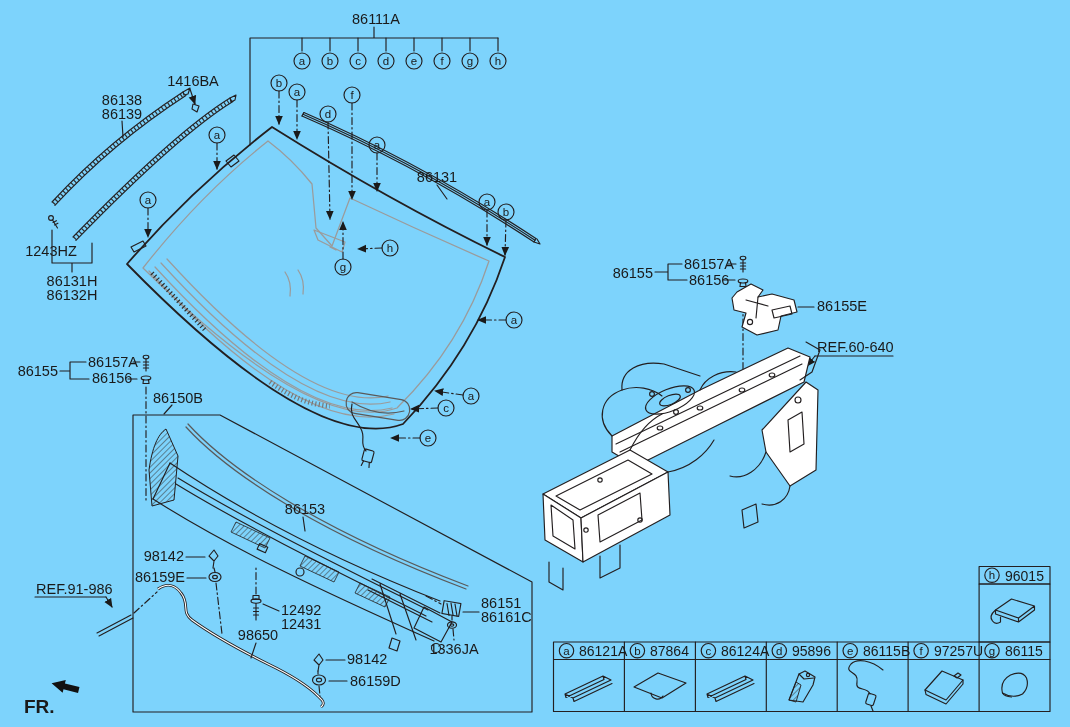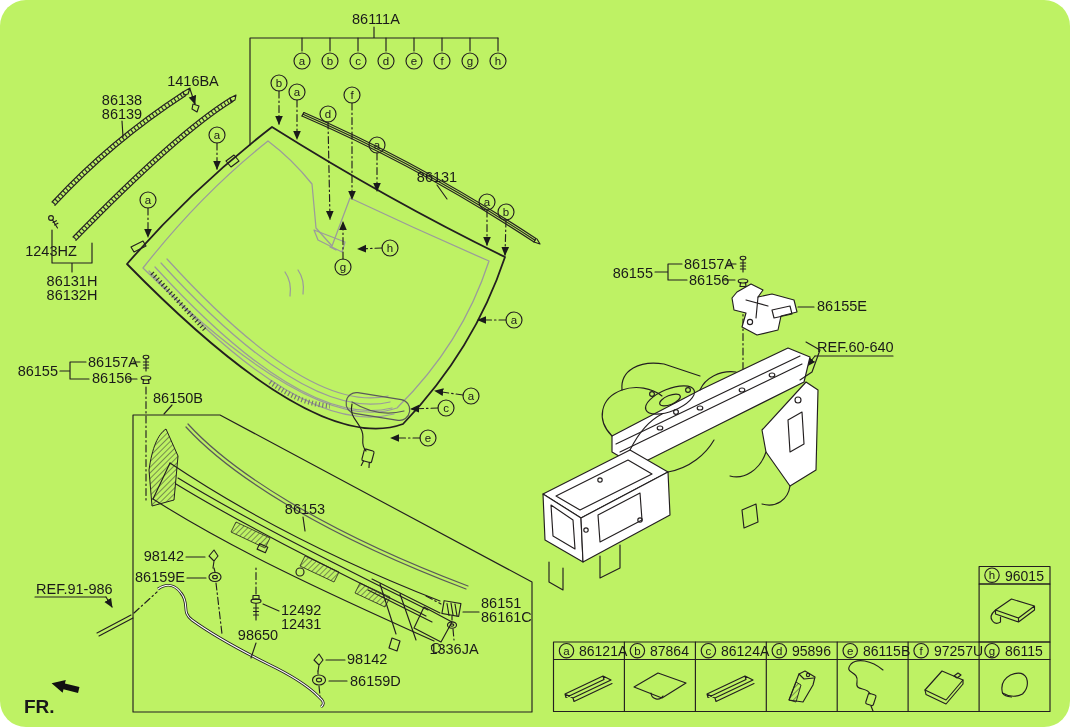--- a/index.html
+++ b/index.html
@@ -1,16 +1,16 @@
 <!DOCTYPE html>
 <html><head>
 <meta charset="utf-8">
 <style>
   html,body{margin:0;padding:0;background:#fff;}
-  .stage{position:relative;width:1070px;height:727px;background:#bef264;overflow:hidden;border-radius:26px;}
+  .stage{position:relative;width:1070px;height:727px;background:#7dd3fc;overflow:hidden;}
   svg text{font-family:"Liberation Sans",sans-serif;fill:#1a1a1a;}
   .t{font-size:14.5px;}
   .tb{font-size:19px;font-weight:bold;}
   .tc{font-size:11.5px;}
   .tl{font-size:14px;}
   .k{fill:none;stroke:#231f20;stroke-width:1.15;stroke-linecap:round;stroke-linejoin:round;}
   .k2{fill:none;stroke:#231f20;stroke-width:1.8;stroke-linecap:round;stroke-linejoin:round;}
   .g{fill:none;stroke:#9b9b9b;stroke-width:1.25;stroke-linecap:round;stroke-linejoin:round;}
   .m{fill:none;stroke:#5a5a5a;stroke-width:1.2;stroke-linecap:round;stroke-linejoin:round;}
   .dd{stroke-dasharray:7 3 1.5 3;}

